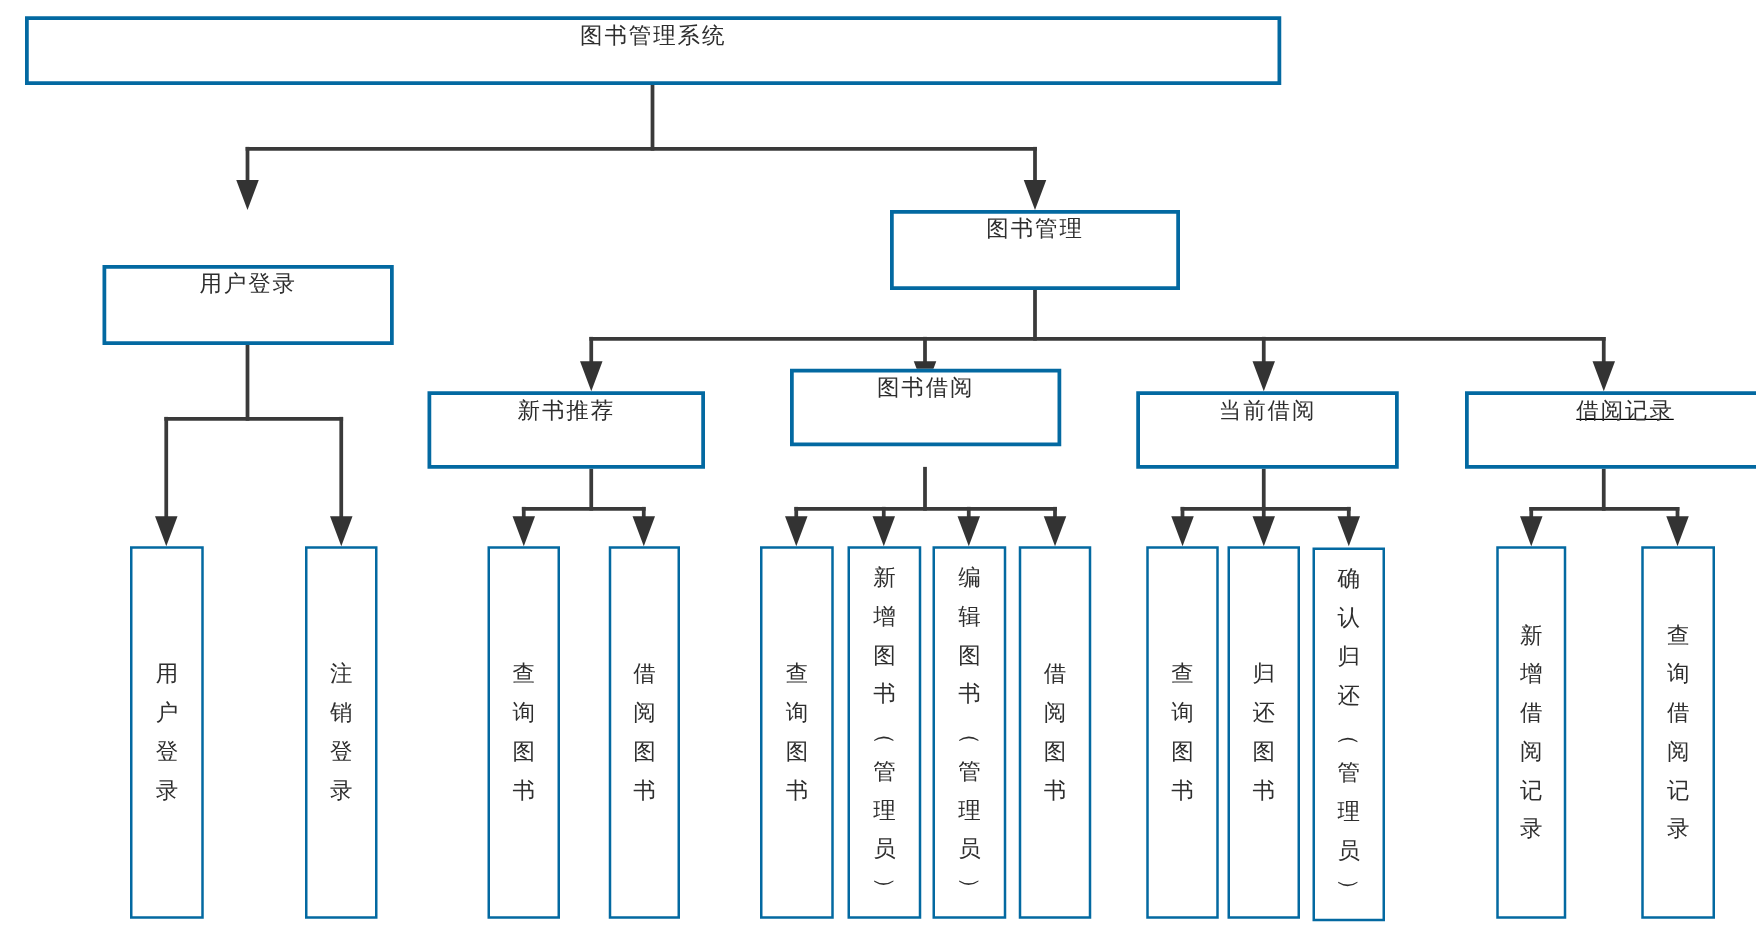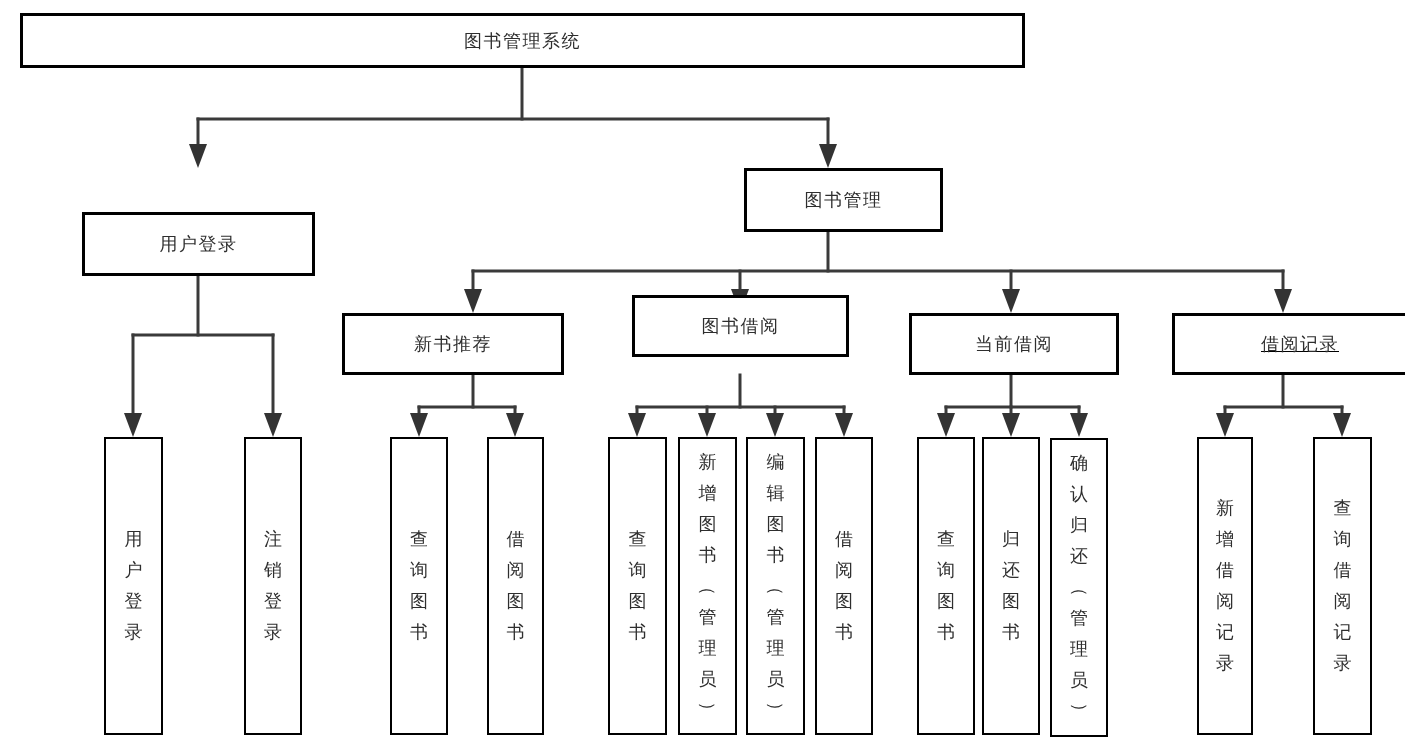--- a/index.html
+++ b/index.html
@@ -18,24 +18,23 @@
     position:absolute;
     left:0;top:0;
     width:1405px;height:747px;
     pointer-events:none;
   }
   .cline{stroke:#3a3a3a;stroke-width:3;stroke-linecap:square;}
   .ahead{fill:#333333;stroke:none;}
   .node{
     position:absolute;
     background:#ffffff;
-    border:3px solid #000000;
+    border:3px solid #0369a1;
     box-sizing:border-box;
     display:flex;
-    align-items:center;
     justify-content:center;
     z-index:2;
   }
   .node.vert{border-width:2.5px;}
   .horiz .label{
     font-size:18px;
     color:#2e2e2e;
     letter-spacing:1.5px;
     white-space:nowrap;
   }
@@ -126,21 +125,21 @@
       <line x1="1342" y1="407" x2="1342" y2="427" class="cline"></line>
       <polygon points="1333,413 1351,413 1342,437" class="ahead"></polygon>
     </svg>
   <div id="nodes">
       <div class="node horiz" style="left: 20px; top: 13px; width: 1005px; height: 55px;">
         <div class="label">图书管理系统</div>
       </div>
       <div class="node horiz" style="left: 82px; top: 168px; width: 233px; height: 64px; margin-top: 44px;">
         <div class="label">用户登录</div>
       </div>
-      <div class="node horiz" style="left: 744px; top: 168px; width: 199px; height: 64px;">
+      <div class="node horiz" style="left: 712px; top: 168px; width: 232px; height: 64px;">
         <div class="label">图书管理</div>
       </div>
       <div class="node horiz" style="left: 342px; top: 313px; width: 222px; height: 62px;">
         <div class="label">新书推荐</div>
       </div>
       <div class="node horiz" style="left: 632px; top: 295px; width: 217px; height: 62px;">
         <div class="label">图书借阅</div>
       </div>
       <div class="node horiz" style="left: 909px; top: 313px; width: 210px; height: 62px;">
         <div class="label">当前借阅</div>

